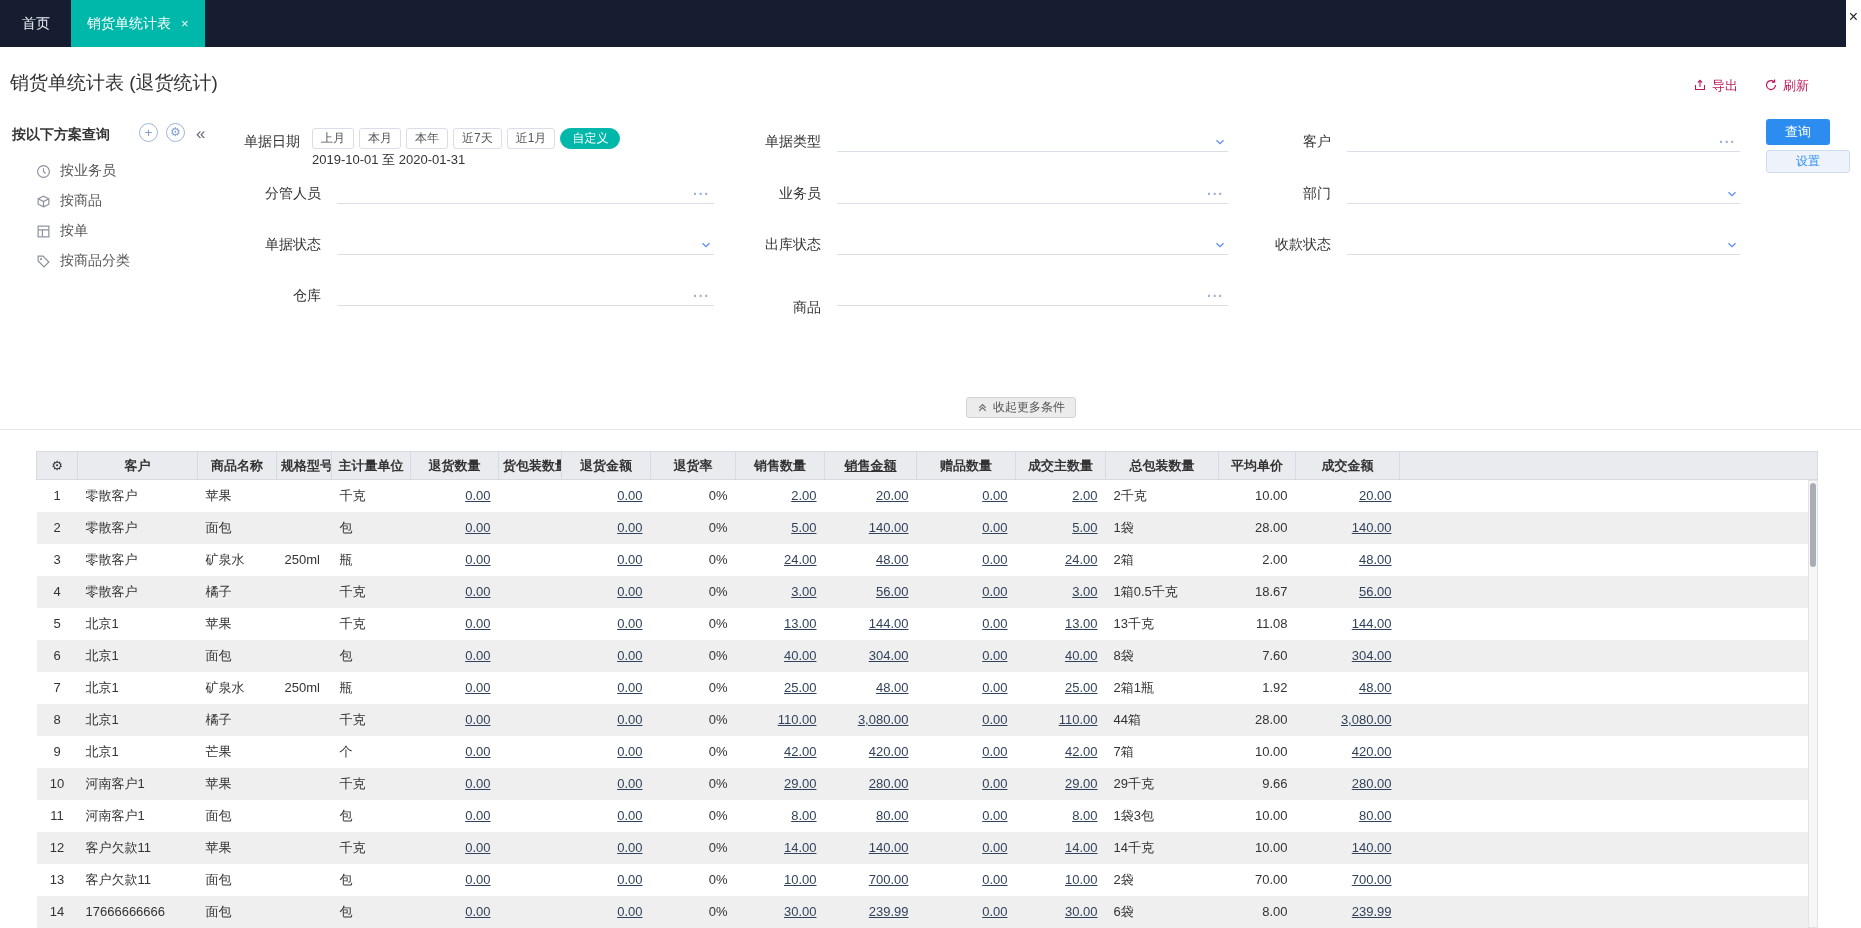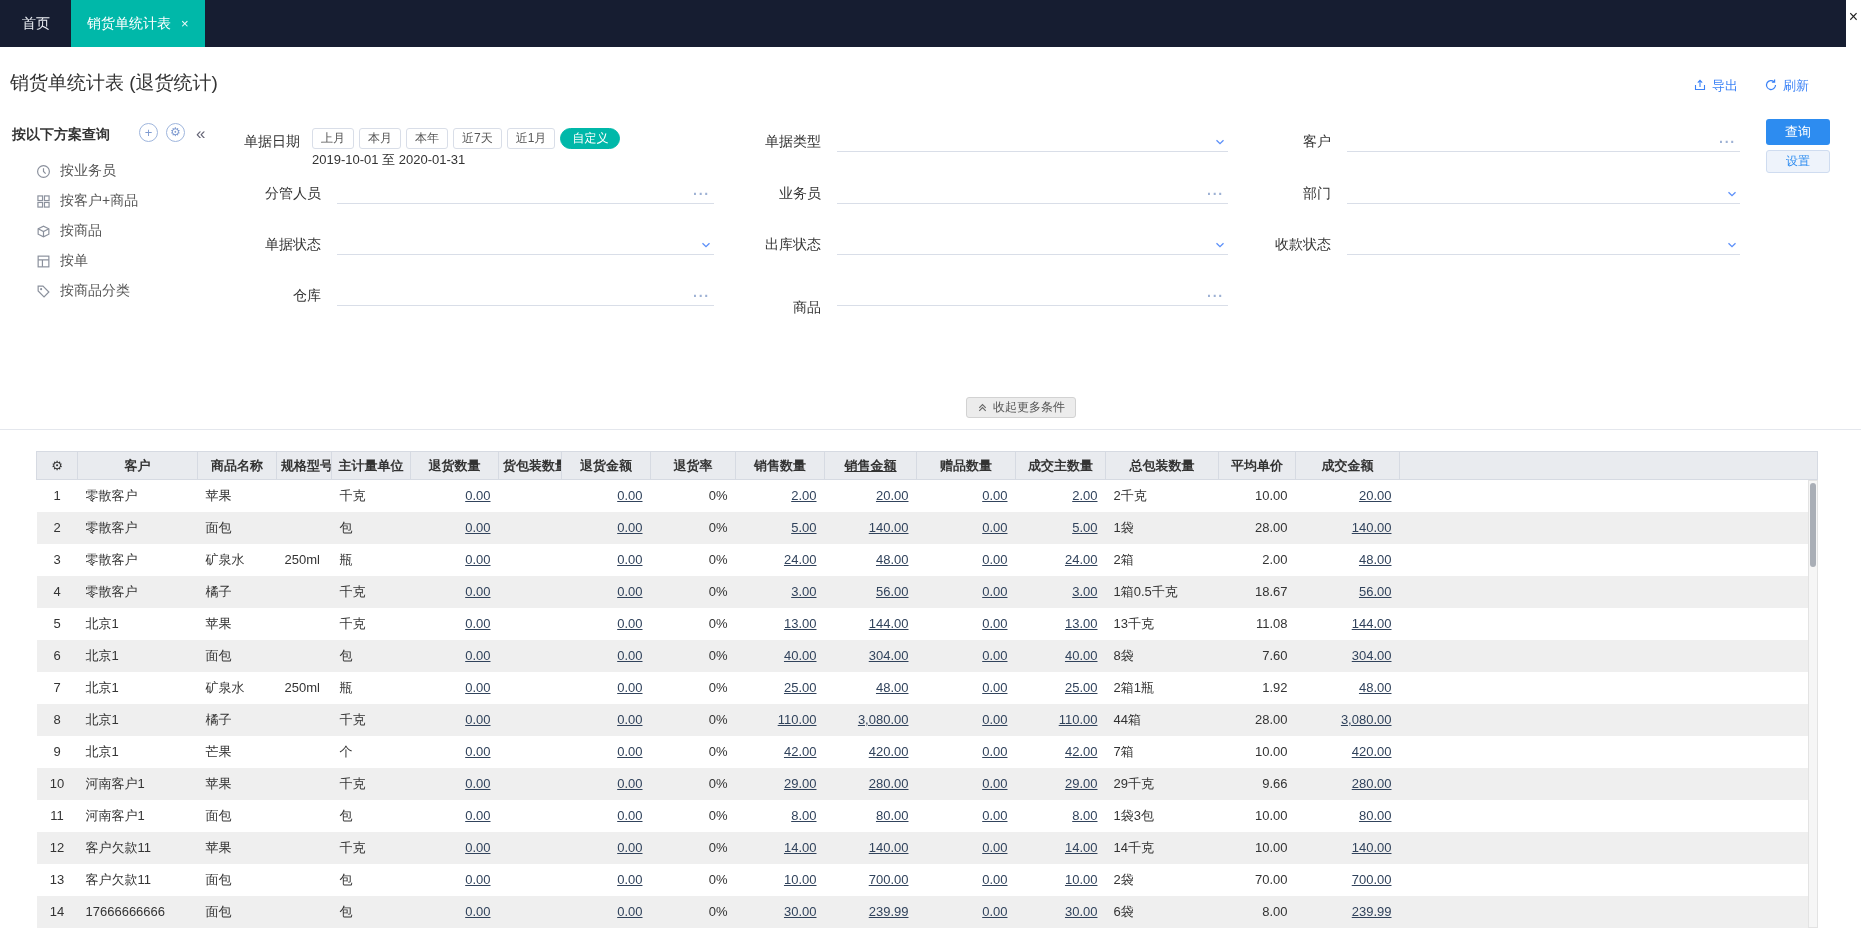--- a/index.html
+++ b/index.html
@@ -8,21 +8,21 @@
 
   
   .topbar{position:absolute;left:0;top:0;width:1846px;height:47px;background:#161d31;}
   .tab-home{position:absolute;left:0;top:0;height:47px;line-height:47px;padding:0 22px;color:#eceff4;font-size:14px;cursor:pointer;}
   .tab-active{position:absolute;left:71px;top:0;height:47px;background:#00b8a9;color:#fff;font-size:14px;display:flex;align-items:center;gap:10px;padding:0 16px;cursor:pointer;}
   .tab-x{font-size:13px;opacity:.95;cursor:pointer;}
   .win-close{position:absolute;left:1846px;top:0;width:15px;height:47px;background:#fff;color:#222;font-size:16px;display:flex;justify-content:center;align-items:flex-start;padding-top:8px;cursor:pointer;}
 
   
   .page-title{position:absolute;left:10px;top:70px;font-size:19px;color:#333;font-weight:500;}
-  .hdr-actions{position:absolute;top:77px;right:52px;display:flex;gap:26px;color:#3b82f6;font-size:13px;}
+  .hdr-actions{position:absolute;top:77px;right:52px;display:flex;gap:26px;color:#be185d;font-size:13px;}
   .hdr-act{display:flex;align-items:center;gap:5px;cursor:pointer;}
   .hdr-act svg{width:14px;height:14px;}
 
   
   .sb-head{position:absolute;left:12px;top:122px;width:218px;height:24px;}
   .sb-title{position:absolute;left:0;top:4px;font-size:14px;font-weight:bold;color:#333;}
   .sb-circle{position:absolute;top:1px;width:19px;height:19px;border:1px solid #9fb6dd;border-radius:50%;color:#7f9bd0;font-size:13px;text-align:center;line-height:17px;cursor:pointer;}
   .sb-plus{left:127px;}
   .sb-gear{left:154px;font-size:12px;}
   .sb-collapse{position:absolute;left:184px;top:2px;font-size:17px;color:#667;cursor:pointer;}
@@ -36,21 +36,21 @@
   
   .flabel{position:absolute;width:84px;text-align:right;font-size:14px;color:#333;line-height:22px;white-space:nowrap;}
   .finput{position:absolute;height:24px;border-bottom:1px solid #d9dee8;cursor:pointer;}
   .finput .caret{position:absolute;right:2px;bottom:3px;display:flex;}
   .finput .dots{position:absolute;right:4px;bottom:2px;color:#9db1d4;font-size:14px;letter-spacing:1px;font-weight:bold;line-height:14px;}
   .chips{position:absolute;left:312px;top:128px;display:flex;gap:5px;align-items:center;}
   .chip{height:21px;line-height:19px;padding:0 8px;border:1px solid #d9dee8;background:#fff;font-size:12px;color:#555;border-radius:3px;cursor:pointer;white-space:nowrap;}
   .chip-custom{background:#00b8a9;border-color:#00b8a9;color:#fff;border-radius:11px;padding:0 11px;}
   .date-range{position:absolute;left:312px;top:151px;font-size:13px;color:#333;}
   .btn-query{position:absolute;left:1766px;top:119px;width:64px;height:26px;background:#2d8cf0;border-radius:3px;color:#fff;font-size:13px;text-align:center;line-height:26px;cursor:pointer;}
-  .btn-settings{position:absolute;left:1766px;top:150px;width:64px;height:23px;background:#eef3fb;border:1px solid #cfdcf0;border-radius:3px;color:#2d8cf0;font-size:12px;text-align:center;line-height:21px;cursor:pointer;}
+  .btn-settings{position:absolute;left:1766px;top:150px;width:84px;height:23px;background:#eef3fb;border:1px solid #cfdcf0;border-radius:3px;color:#2d8cf0;font-size:12px;text-align:center;line-height:21px;cursor:pointer;}
   .btn-collapse{position:absolute;left:966px;top:397px;height:21px;display:flex;align-items:center;gap:5px;padding:0 10px;background:#ececec;border:1px solid #d2d2d2;border-radius:3px;font-size:12px;color:#555;cursor:pointer;}
   .btn-collapse svg{width:11px;height:11px;color:#666;}
   .divider{position:absolute;left:0;top:429px;width:1861px;height:1px;background:#e4e7ed;}
 
   
   .tablewrap{position:absolute;left:36px;top:451px;width:1782px;height:477px;overflow:hidden;}
   .tablewrap table{width:1782px;border-collapse:collapse;table-layout:fixed;}
   .tablewrap th{height:28px;background:#e9ebef;border:1px solid #d6dae2;font-size:13px;font-weight:bold;color:#333;text-align:center;padding:0 4px;overflow:hidden;white-space:nowrap;}
   .th-gear{font-weight:normal;font-size:14px;color:#555;cursor:pointer;}
   .tablewrap td{height:32px;padding:0 8px;font-size:13px;color:#333;white-space:nowrap;overflow:hidden;}
@@ -99,33 +99,20 @@
   </div>
   <div class="sb-list">
     <div class="sb-item">
       <span class="sb-ico">
           <svg viewBox="0 0 14 14">
             <circle cx="7" cy="7" r="5.5" fill="none" stroke="currentColor" stroke-width="1.1"></circle>
             <path d="M7 4v3l2 2" fill="none" stroke="currentColor" stroke-width="1.1"></path>
           </svg>
         </span>
       <span>按业务员</span>
-    </div>
-    <div class="sb-item">
-      <span class="sb-ico">
-          <svg viewBox="0 0 14 14">
-            <g fill="none" stroke="currentColor" stroke-width="1.1">
-              <rect x="1.8" y="1.8" width="4.3" height="4.3"></rect>
-              <rect x="7.9" y="1.8" width="4.3" height="4.3"></rect>
-              <rect x="1.8" y="7.9" width="4.3" height="4.3"></rect>
-              <rect x="7.9" y="7.9" width="4.3" height="4.3"></rect>
-            </g>
-          </svg>
-        </span>
-      <span>按客户+商品</span>
     </div>
     <div class="sb-item">
       <span class="sb-ico">
           <svg viewBox="0 0 14 14">
             <g fill="none" stroke="currentColor" stroke-width="1.1">
               <path d="M2 4.5 7 2l5 2.5v5L7 12 2 9.5z"></path>
               <path d="M2 4.5 7 7l5-2.5M7 7v5"></path>
             </g>
           </svg>
         </span>

